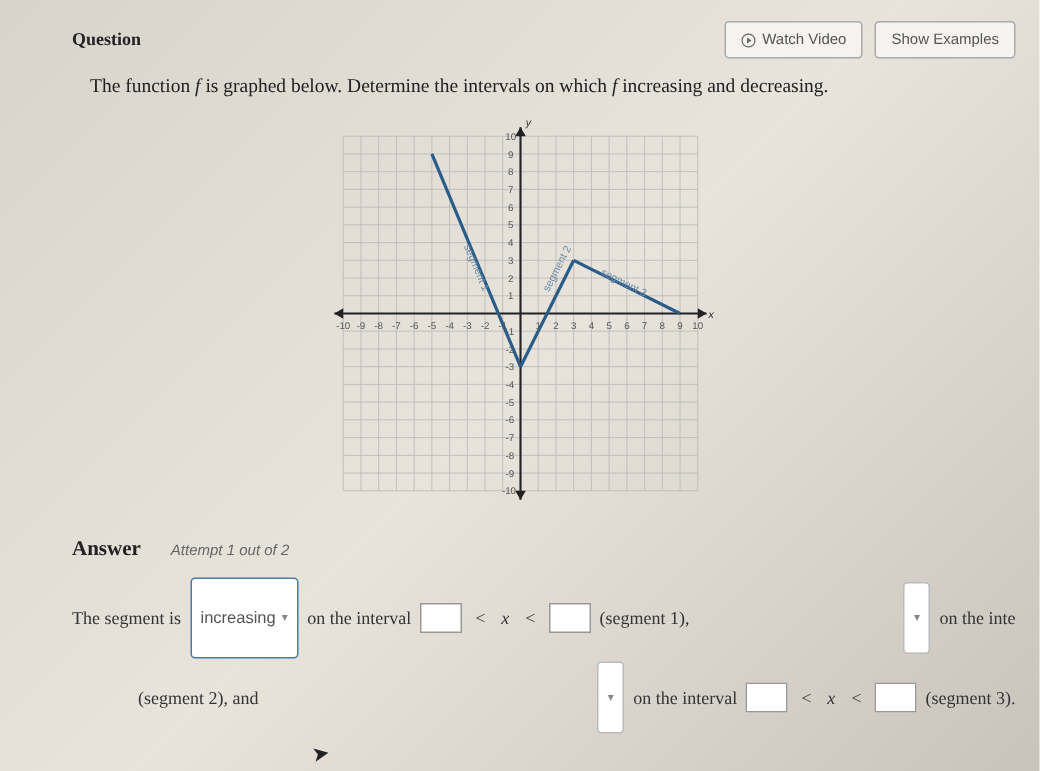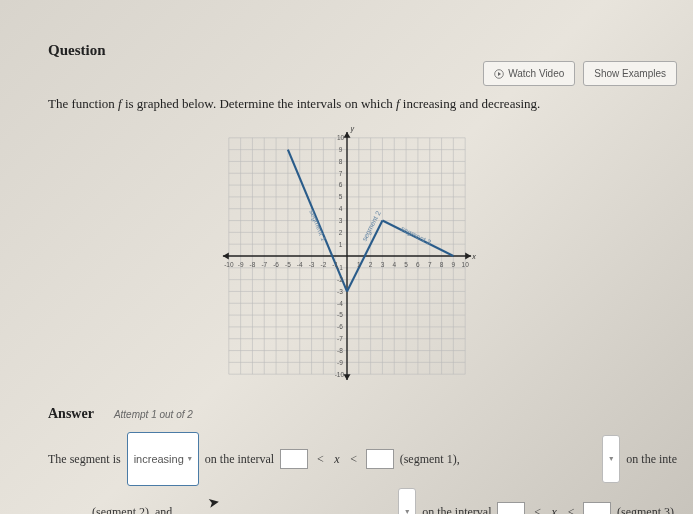--- a/index.html
+++ b/index.html
@@ -6,37 +6,37 @@
   body {
     font-family: Georgia, 'Times New Roman', serif;
     background: linear-gradient(135deg, #d8d4cc 0%, #e8e4dc 50%, #c8c4bc 100%);
     width: 693px;
     height: 514px;
     overflow: hidden;
     position: relative;
     color: #333;
   }
   .header-row { display: flex; justify-content: space-between; align-items: center; padding: 14px 16px 6px 48px; }
-  .question-label { font-weight: bold; font-size: 15px; color: #222; }
-  .header-buttons { display: flex; gap: 8px; margin-top: 47px; }
+  .question-label { font-weight: bold; font-size: 12px; color: #222; }
+  .header-buttons { display: flex; gap: 8px; }
   .btn {
     font-family: Arial, sans-serif;
     font-size: 10px;
     padding: 6px 10px;
     border: 1px solid #aaa;
     background: #f5f3ef;
     color: #555;
     border-radius: 3px;
     display: flex;
     align-items: center;
     gap: 4px;
     cursor: pointer;
   }
   .btn svg { width: 10px; height: 10px; }
-  .prompt { padding: 4px 16px 10px 48px; font-size: 13px; color: #222; }
+  .prompt { padding: 4px 16px 10px 60px; font-size: 13px; color: #222; }
   .prompt .fvar { font-style: italic; font-family: 'Times New Roman', serif; }
   .graph-wrap { display: flex; justify-content: center; padding: 4px 0 10px 0; }
   .graph-box { width: 260px; height: 260px; position: relative; }
   .answer-section { padding: 10px 16px 0 48px; font-size: 13px; }
   .answer-head { display: flex; align-items: baseline; gap: 20px; margin-bottom: 10px; }
   .answer-label { font-weight: bold; font-size: 14px; color: #222; }
   .attempt { font-size: 10px; color: #666; font-family: Arial, sans-serif; font-style: italic; }
   .answer-line { display: flex; flex-wrap: wrap; align-items: center; gap: 6px; line-height: 2.2; font-size: 12px; }
   .select-box {
     display: inline-flex; align-items: center; gap: 4px;

